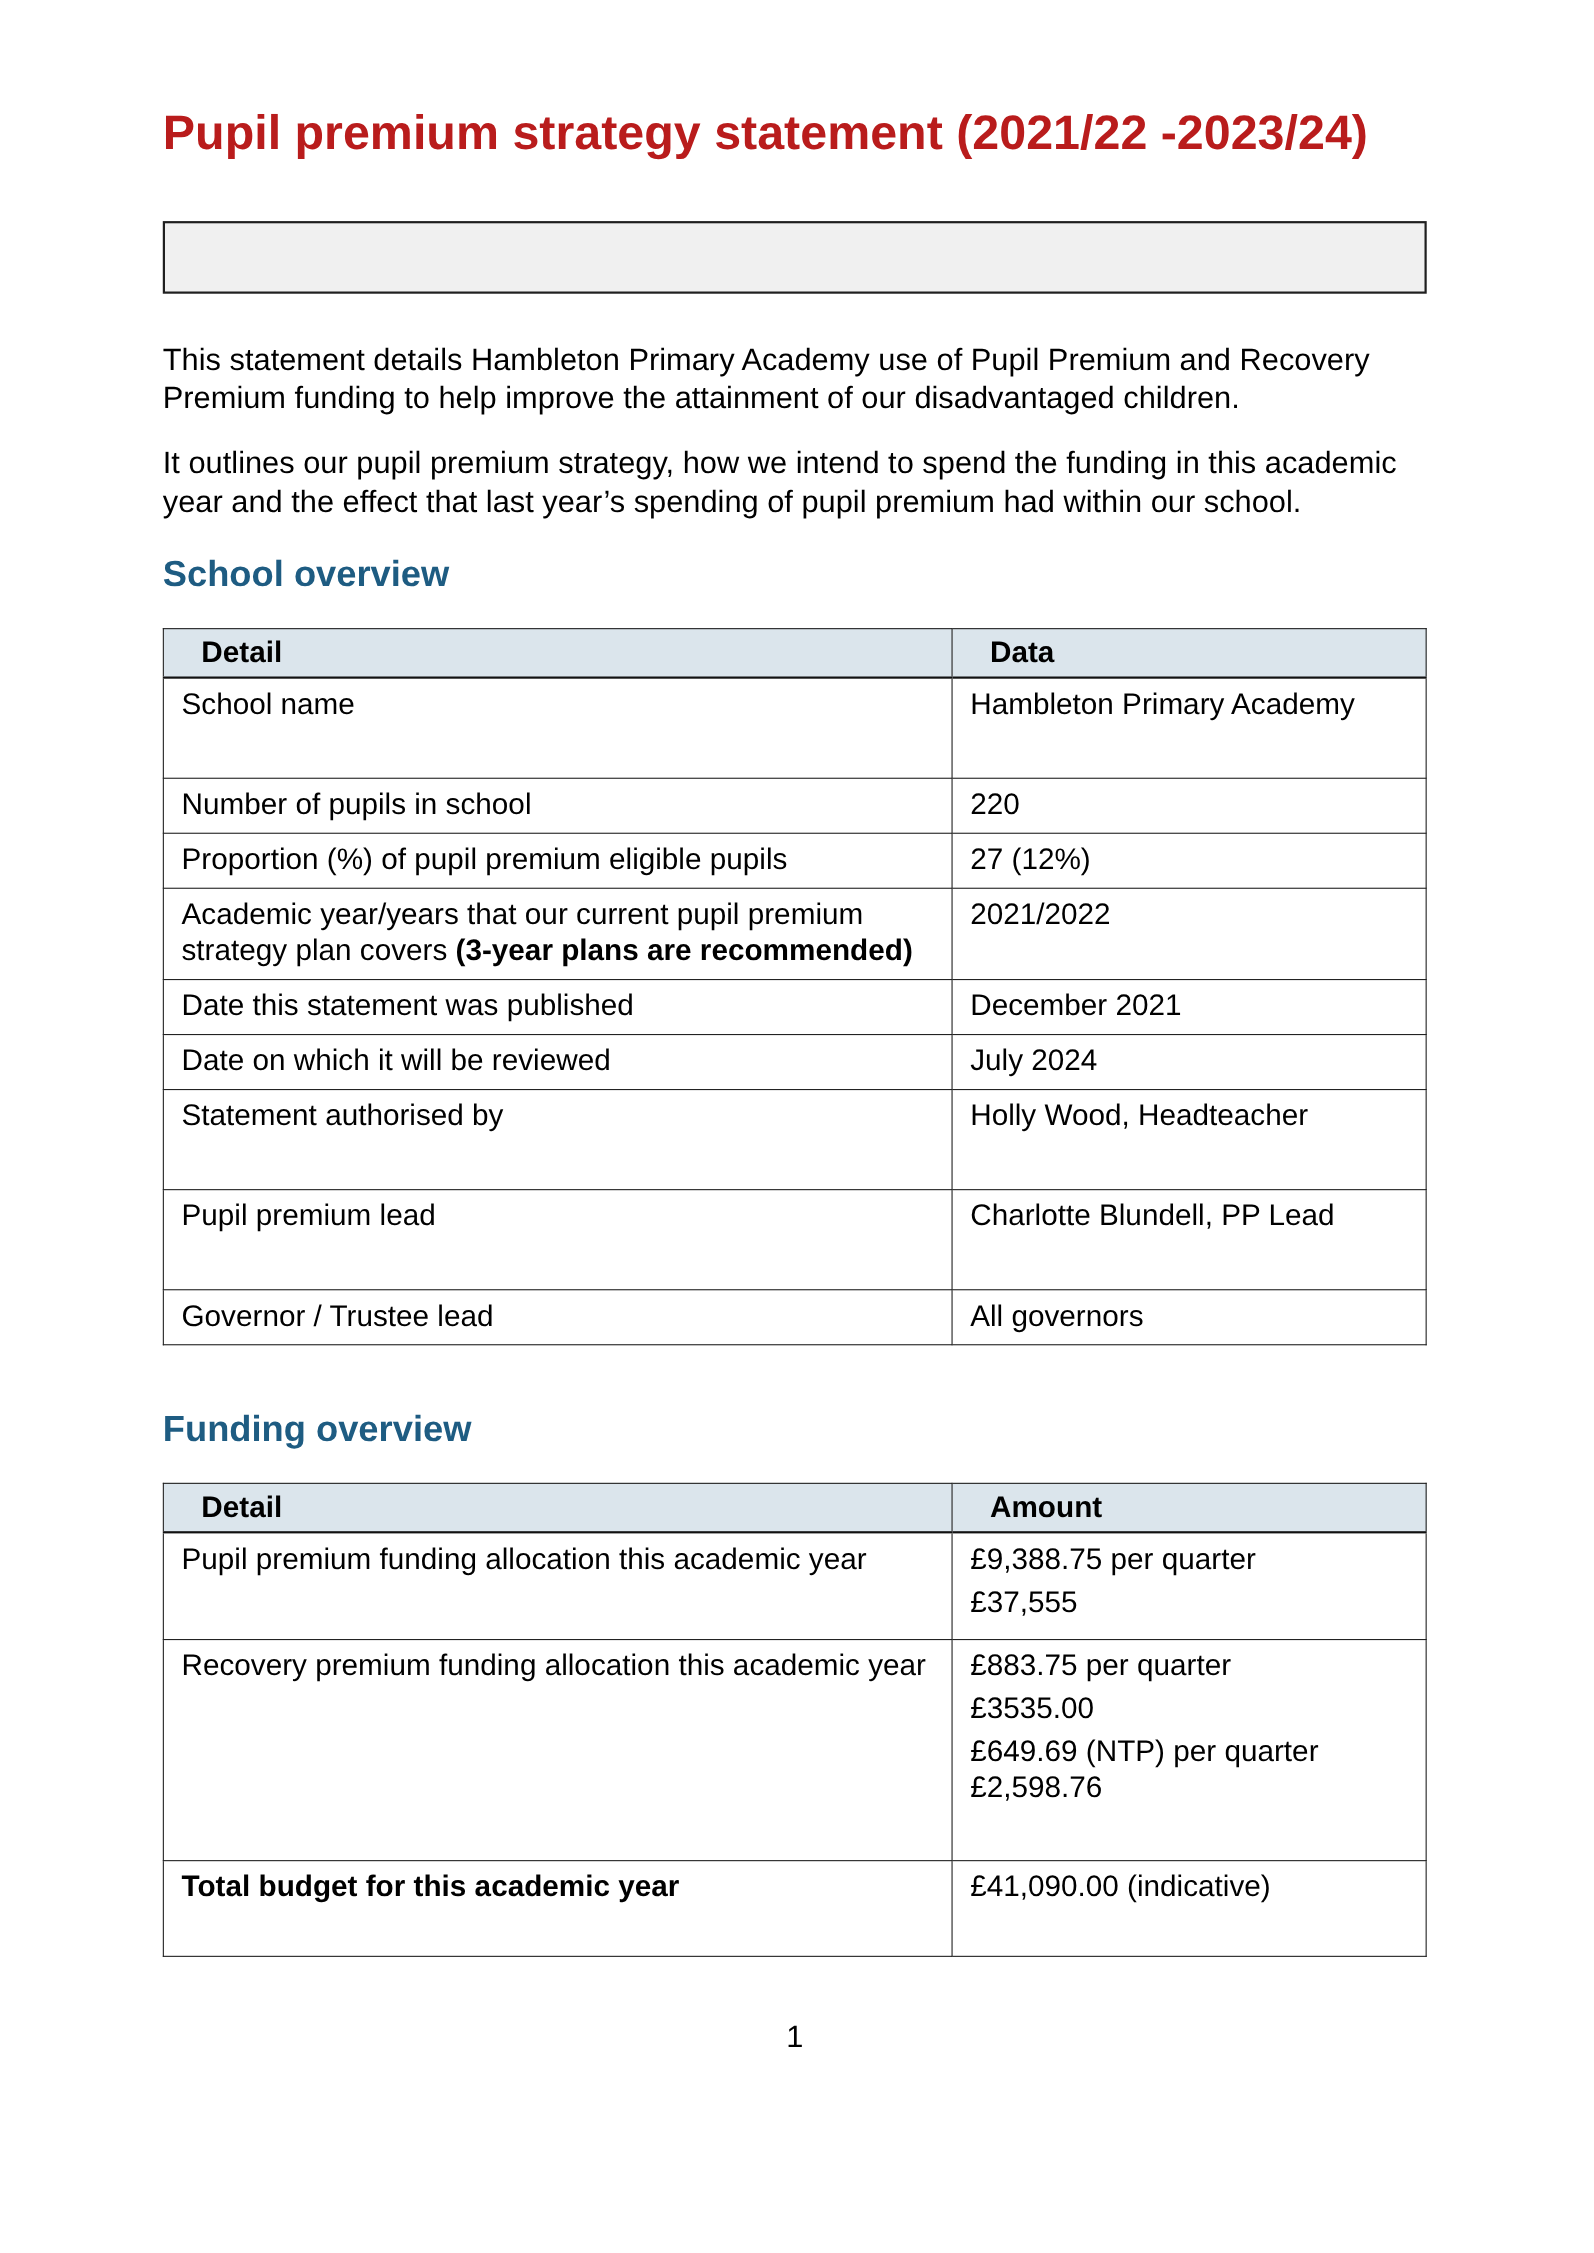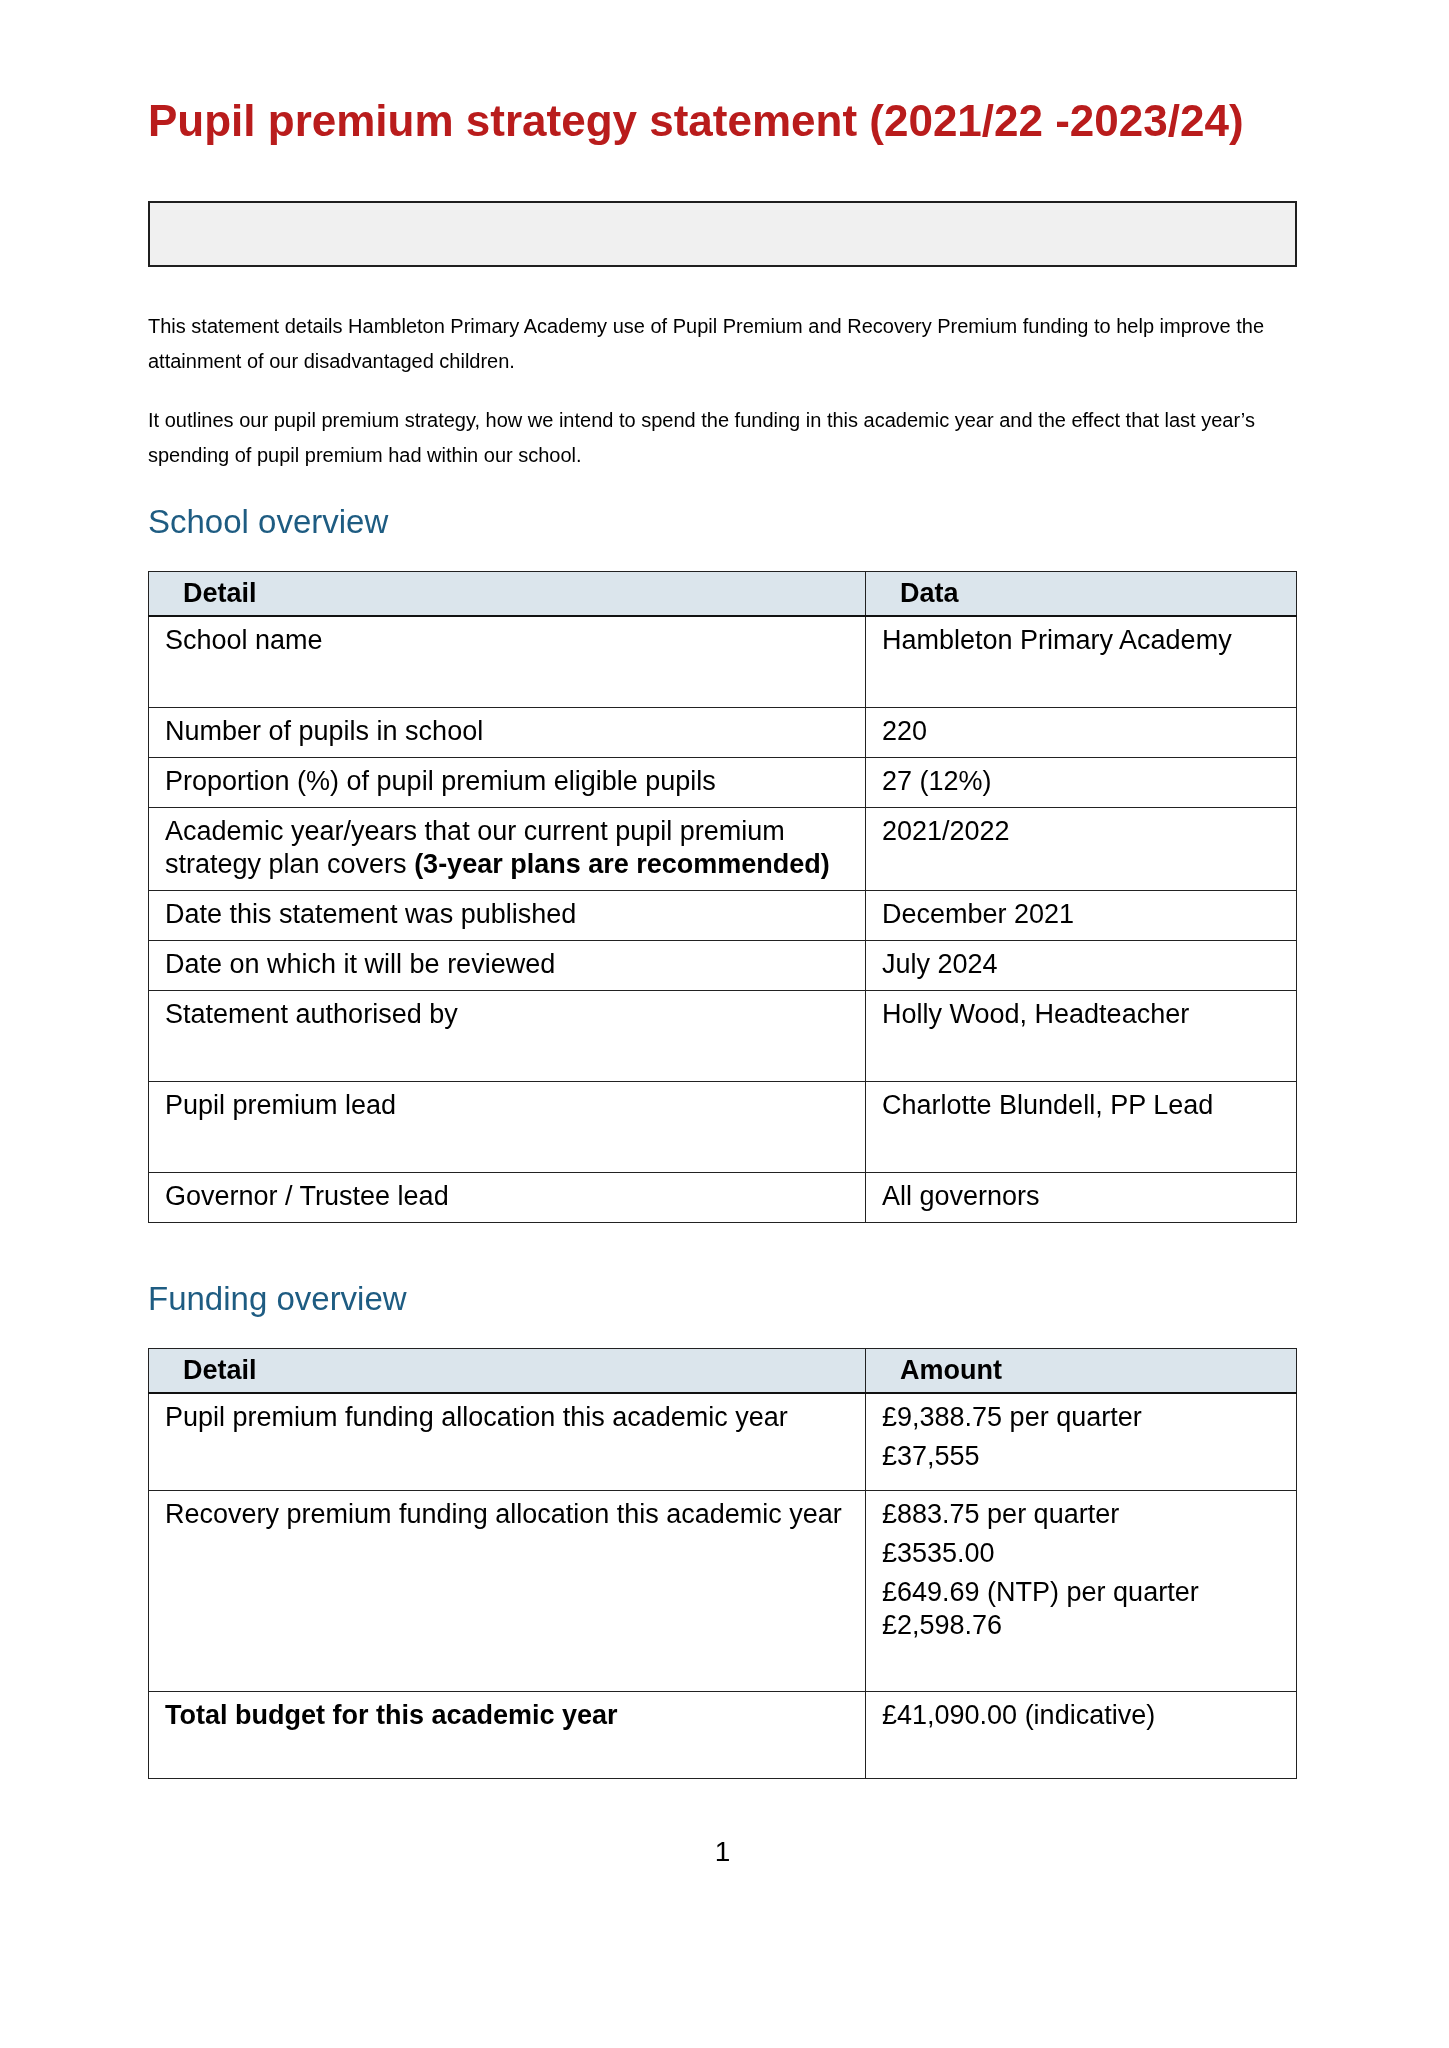--- a/index.html
+++ b/index.html
@@ -20,29 +20,29 @@
     font-weight: bold;
     margin: 0 0 54px 0;
   }
   .gray-box {
     height: 62px;
     background: #f0f0f0;
     border: 2px solid #1f1f1f;
     margin: 0 0 42px 0;
   }
   p.intro {
-    font-size: 20px;
+    font-size: 28px;
     line-height: 35px;
     margin: 0 0 24px 0;
     max-width: 1160px;
   }
   h2.section-heading {
     font-size: 33px;
     color: #1e5c82;
-    font-weight: normal;
+    font-weight: bold;
     margin: 30px 0 30px 0;
   }
   table.doc-table {
     width: 100%;
     border-collapse: collapse;
     table-layout: fixed;
     font-size: 27px;
     line-height: 33px;
     margin: 0 0 57px 0;
   }

